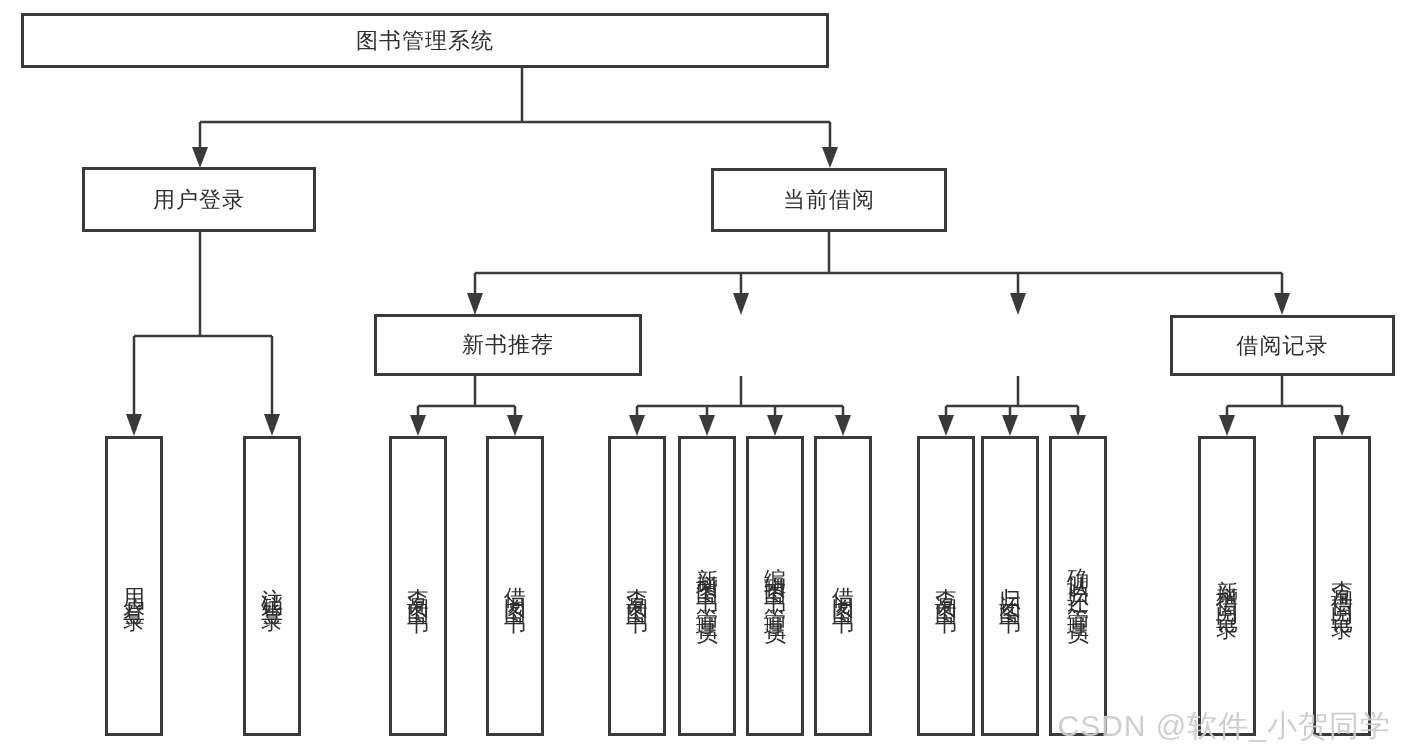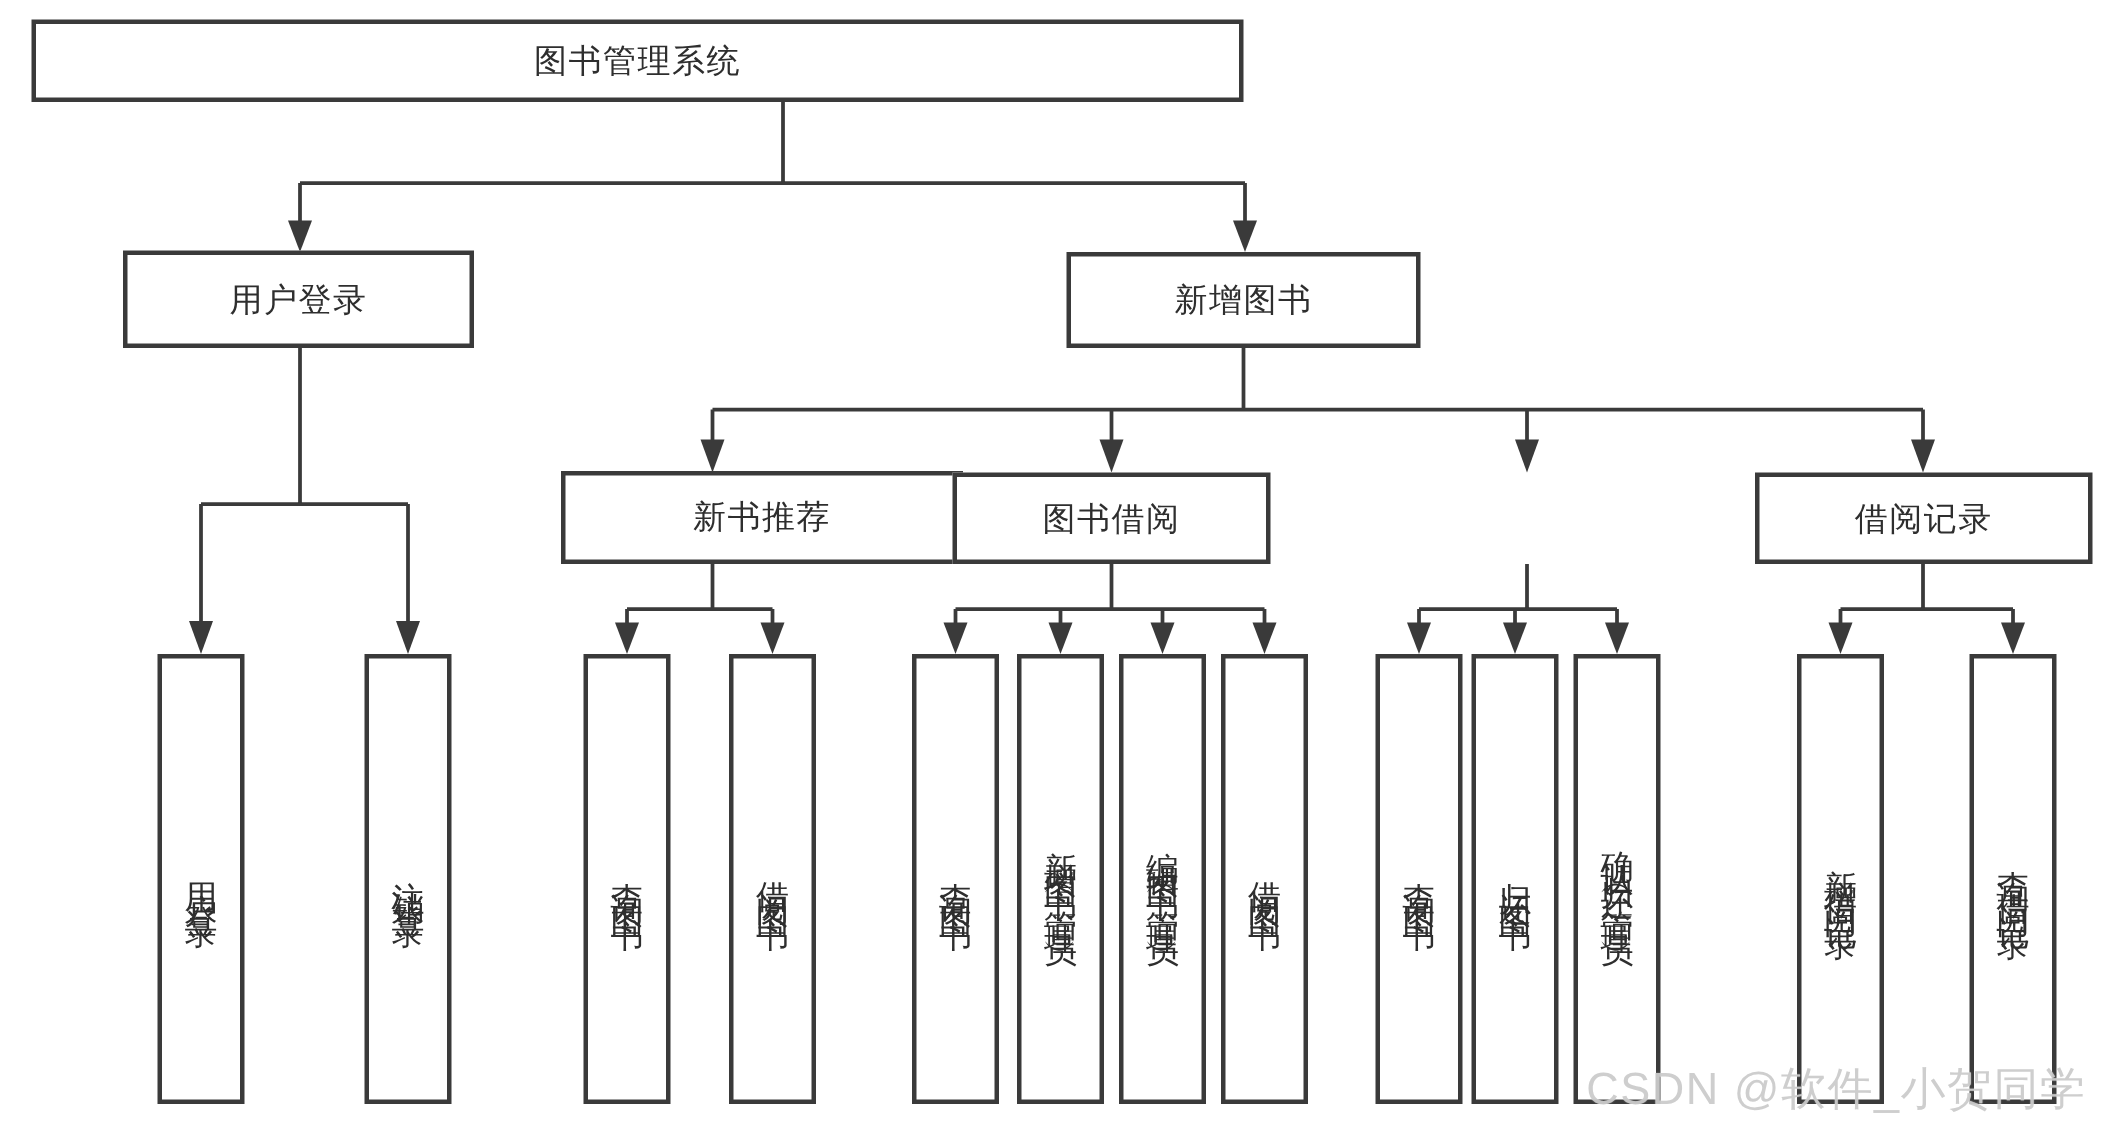--- a/index.html
+++ b/index.html
@@ -84,24 +84,23 @@
     <g>
       <path d="M1282 376 L1282 406 M1227 406 L1342 406 M1227 406 L1227 416 M1342 406 L1342 416"></path>
       <polygon points="1219,415 1235,415 1227,436"></polygon>
       <polygon points="1334,415 1350,415 1342,436"></polygon>
     </g>
   </svg>
 
   <div class="box h" style="left:21px;top:13px;width:808px;height:55px;">图书管理系统</div>
 
   <div class="box h" style="left:82px;top:167px;width:234px;height:65px;">用户登录</div>
-  <div class="box h" style="left:711px;top:168px;width:236px;height:64px;">新增图书</div>
+  <div class="box h" style="left:711px;top:168px;width:236px;height:64px;">当前借阅</div>
 
   <div class="box h" style="left:374px;top:314px;width:268px;height:62px;">新书推荐</div>
-  <div class="box h" style="left:635px;top:315px;width:212px;height:61px;">图书借阅</div>
   <div class="box h" style="left:1170px;top:315px;width:225px;height:61px;">借阅记录</div>
 
   <div class="box v" style="left:105px;top:436px;width:58px;height:300px;">用户登录</div>
   <div class="box v" style="left:243px;top:436px;width:58px;height:300px;">注销登录</div>
 
   <div class="box v" style="left:389px;top:436px;width:58px;height:300px;">查询图书</div>
   <div class="box v" style="left:486px;top:436px;width:58px;height:300px;">借阅图书</div>
 
   <div class="box v" style="left:608px;top:436px;width:58px;height:300px;">查询图书</div>
   <div class="box v" style="left:678px;top:436px;width:58px;height:300px;">新增图书（管理员）</div>

